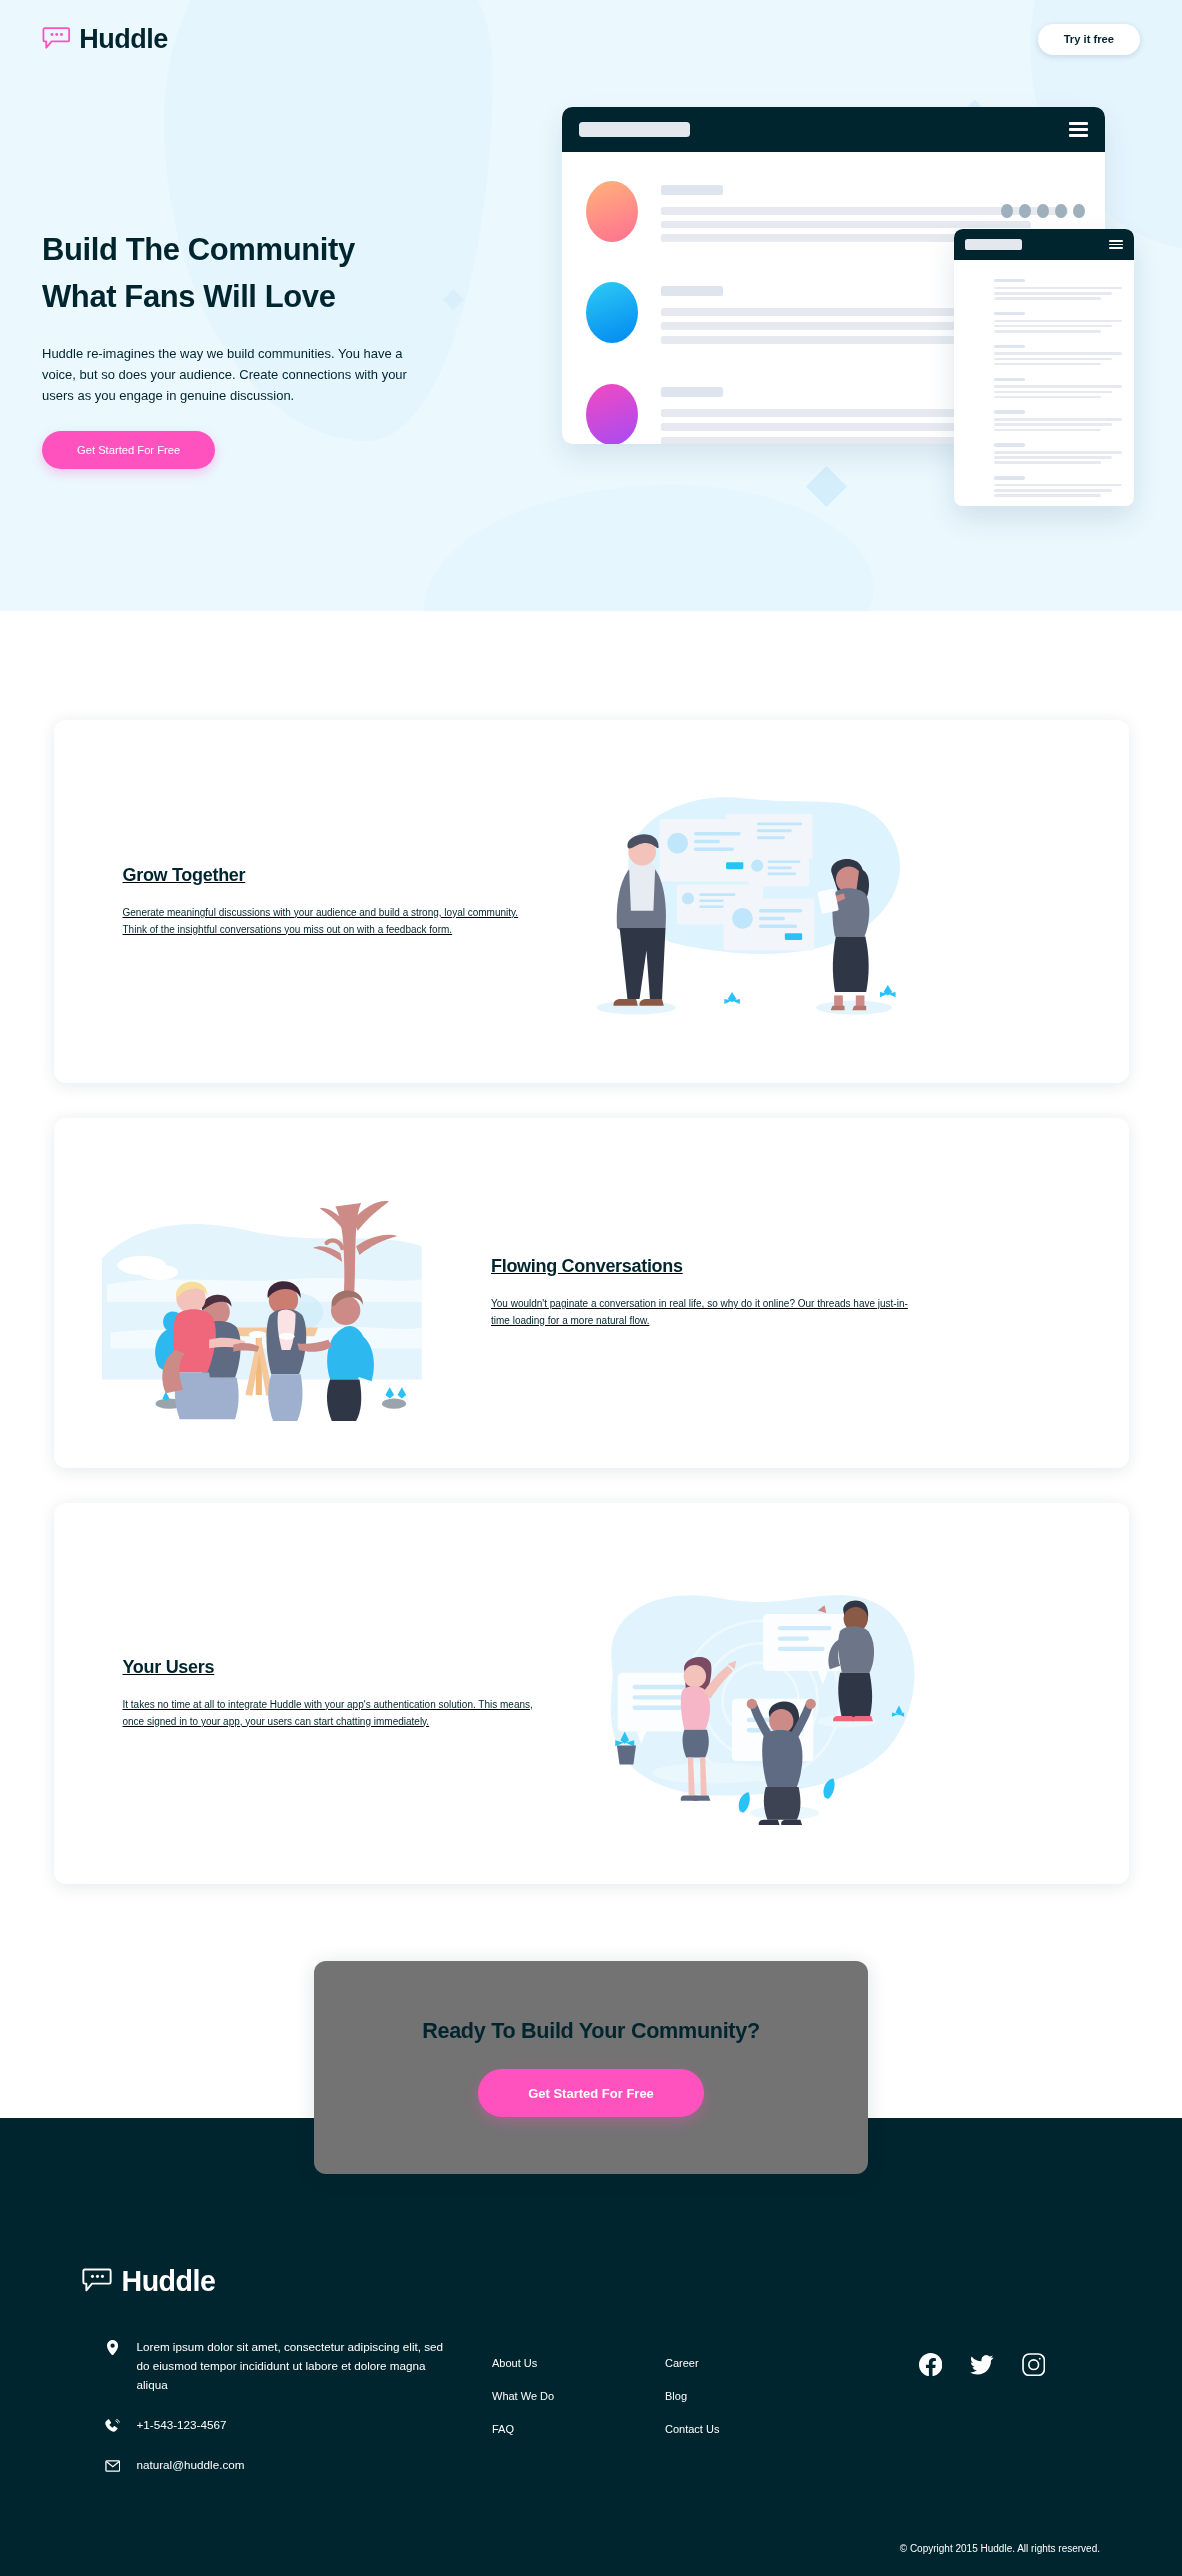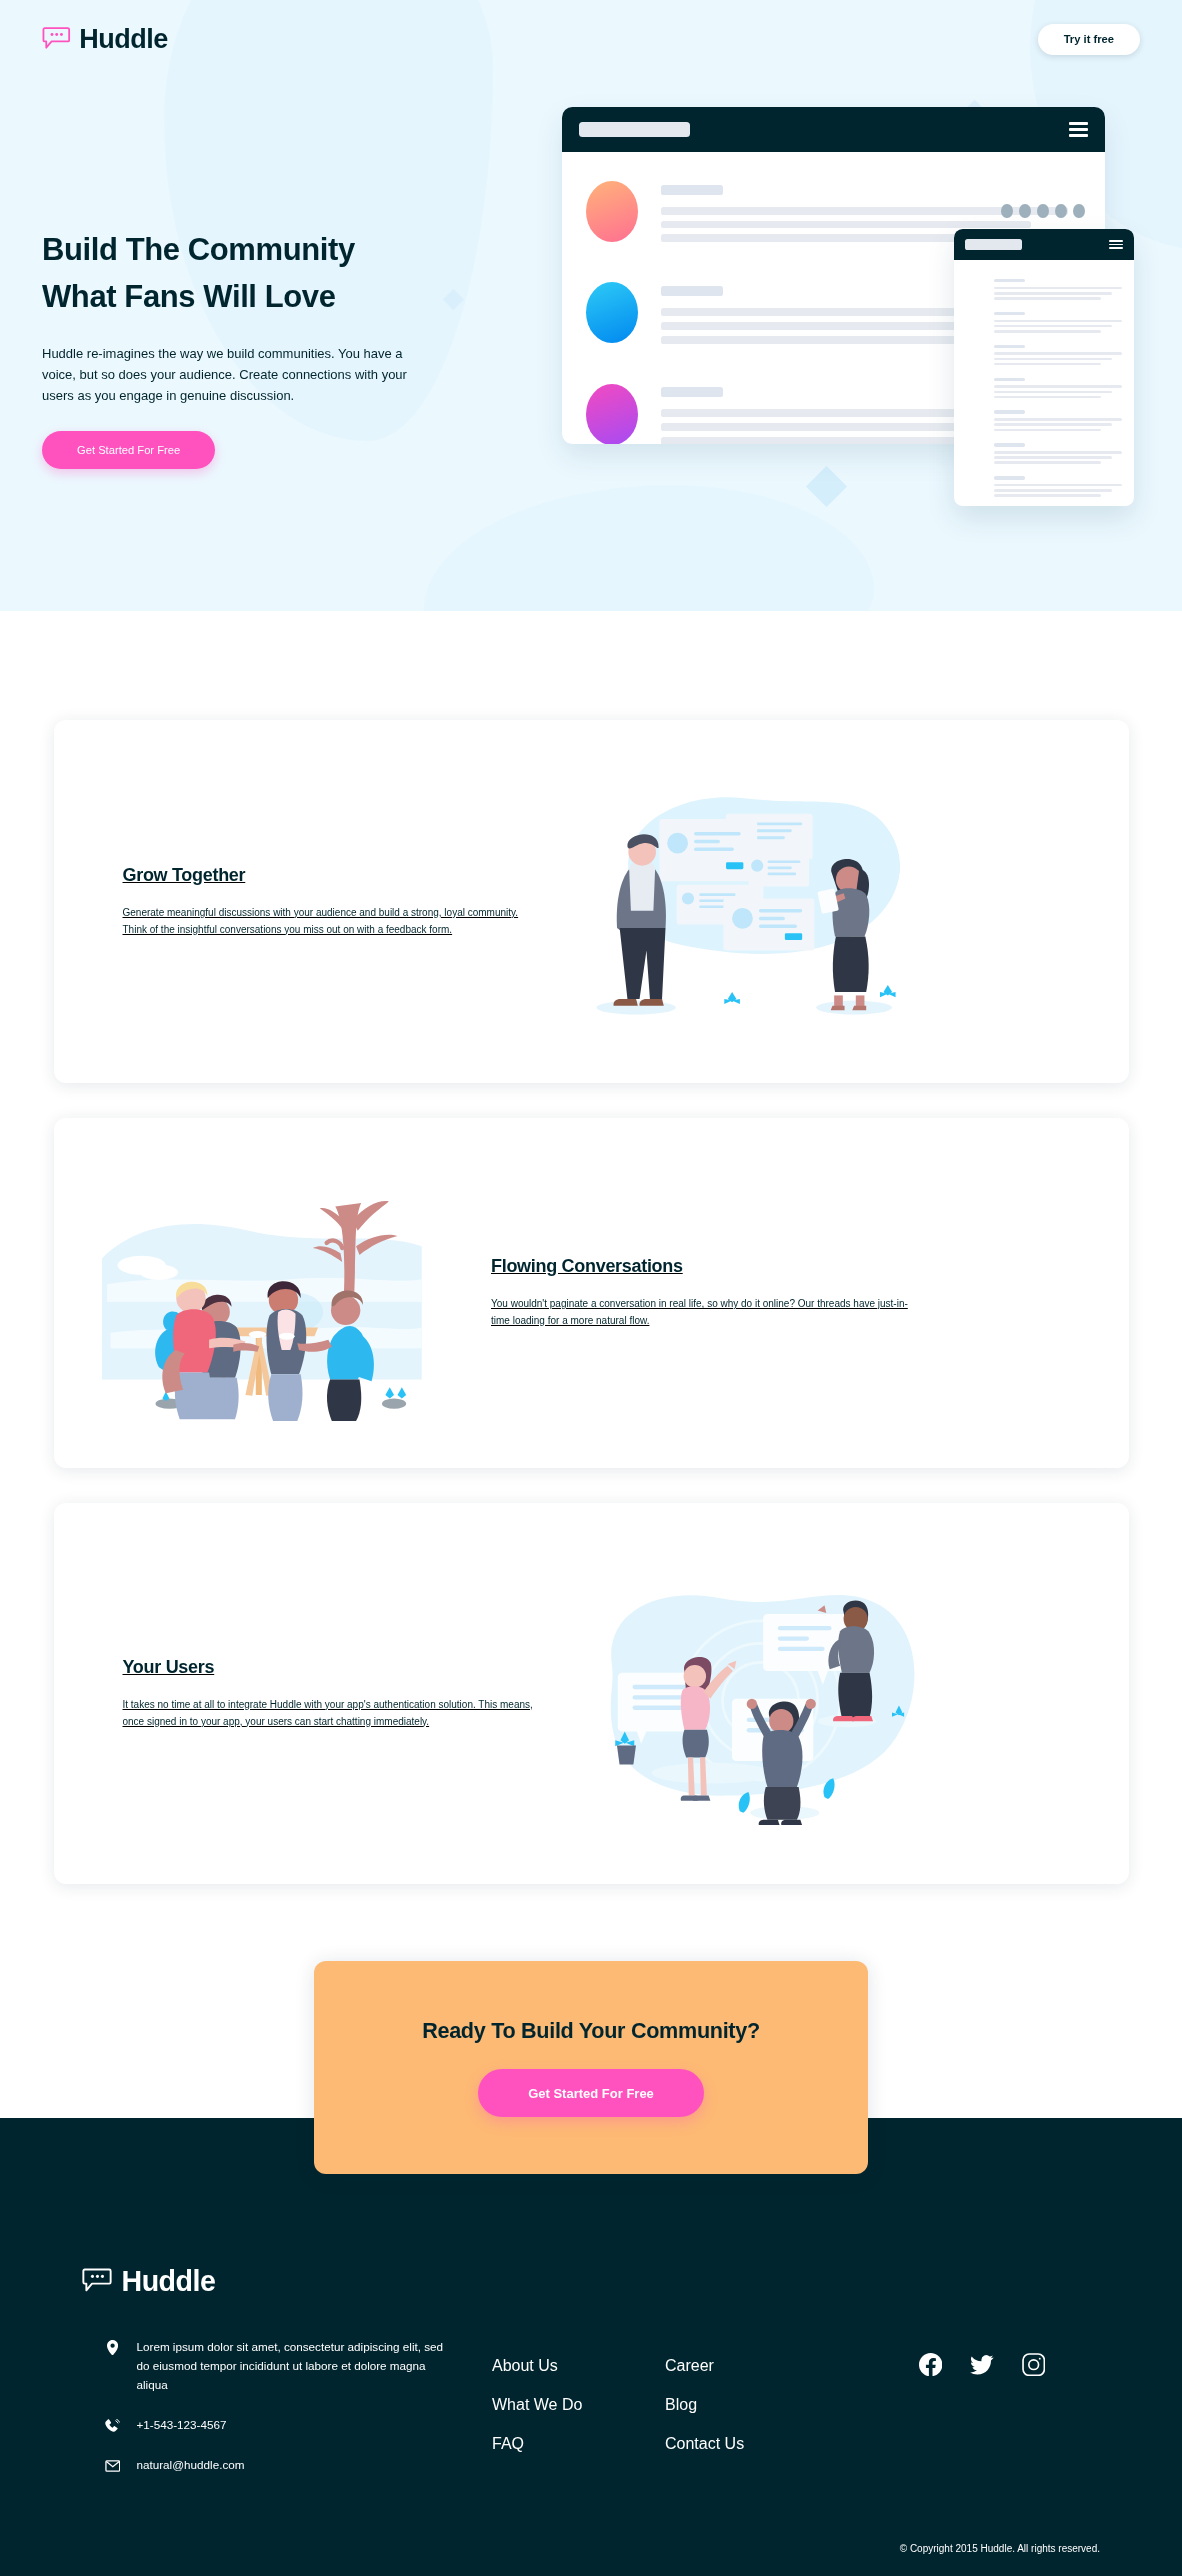--- a/index.html
+++ b/index.html
@@ -202,21 +202,21 @@
   .card-body.w3 { width: 433px; }
   .card-art { flex: none; display: flex; align-items: center; justify-content: center; }
 
   
   .cta-wrap { position: relative; height: 199px; }
   .cta-card {
     position: absolute;
     left: 50%; transform: translateX(-50%);
     top: 42px;
     width: 554px; height: 213px;
-    background: #fdba74;
+    background: #737373;
     border-radius: 12px;
     box-shadow: 0 2.6px 19px rgba(0,40,60,.13);
     display: flex;
     flex-direction: column;
     align-items: center;
     justify-content: center;
     z-index: 30;
   }
   .cta-title { font-size: 21.6px; font-weight: 700; color: #00252e; letter-spacing: -0.3px; }
   .cta-btn {
@@ -244,21 +244,21 @@
   .footer-grid { display: flex; align-items: flex-start; }
   .f-col-brand { width: 450px; padding-left: 40px; }
   .f-brand { display: flex; align-items: center; gap: 9.5px; margin-bottom: 40px; }
   .f-brand-word { font-size: 28.6px; font-weight: 700; color: #fff; letter-spacing: -0.5px; }
   .f-contact { display: flex; align-items: flex-start; gap: 15.6px; margin-bottom: 21px; padding-left: 22.5px; }
   .f-ico { width: 16.4px; flex: none; display: flex; align-items: center; justify-content: center; padding-top: 1.7px; }
   .f-contact-text { font-size: 11.7px; line-height: 1.62; color: #ffffff; width: 312px; }
   .f-contact.center { align-items: center; }
   .f-links { width: 173px; padding-top: 92px; }
   .f-links.second { width: 225px; }
-  .f-link { display: block; font-size: 16px; color: #ffffff; text-decoration: none; margin-bottom: 21px; cursor: pointer; }
+  .f-link { display: block; font-size: 11px; color: #ffffff; text-decoration: none; margin-bottom: 21px; cursor: pointer; }
   .f-social { padding-top: 88px; display: flex; gap: 28px; margin-left: 29px; }
   .soc { width: 23.4px; height: 23.4px; cursor: pointer; display: flex; align-items: center; justify-content: center; }
   .copyright { text-align: right; font-size: 10px; color: #ffffff; margin-top: 47px; padding-right: 40px; }
 </style>
 </head>
 <body>
 
 <section class="hero">
   <div class="hero-blob-1"></div>
   <div class="hero-blob-2"></div>

